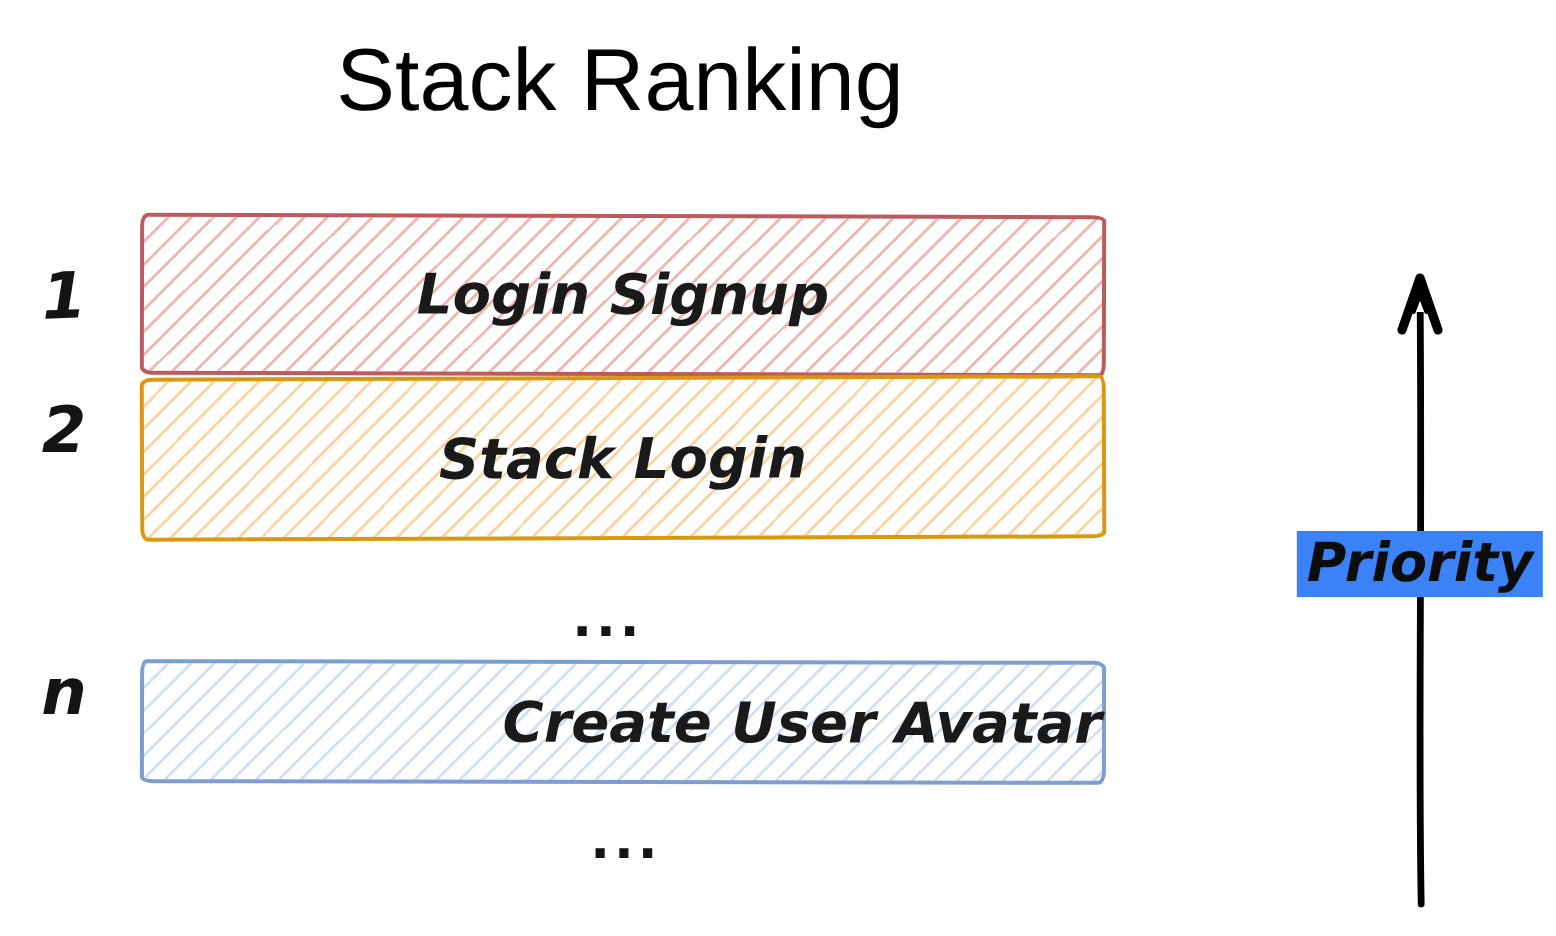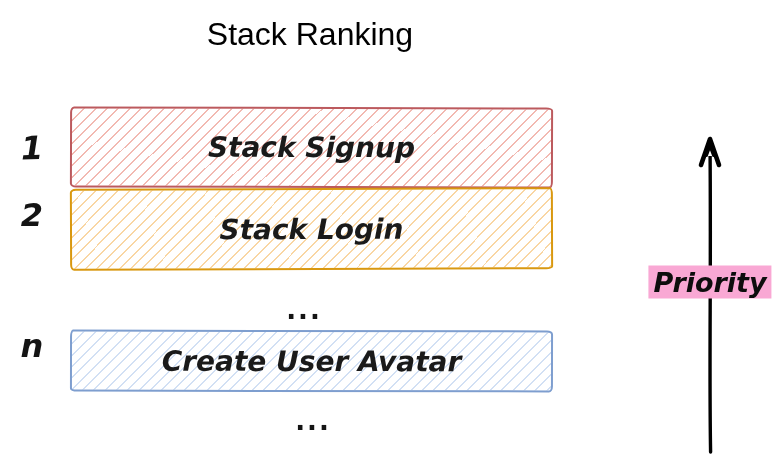--- a/index.html
+++ b/index.html
@@ -16,21 +16,21 @@
     font-family: "DejaVu Sans", sans-serif;
     color: #111111;
   }
   .title {
     position: absolute;
     left: 310px;
     top: 16px;
     transform: translateX(-50%);
     white-space: nowrap;
     font-family: "Liberation Sans", sans-serif;
-    font-size: 32px;
+    font-size: 44px;
     font-weight: 400;
     color: #000000;
   }
   .rank {
     position: absolute;
     left: 8px;
     width: 48px;
     text-align: center;
     font-size: 32px;
     font-style: italic;
@@ -68,20 +68,21 @@
     top: 188px;
     height: 82px;
     transform: rotate(-0.2deg);
     border-radius: 6px 3px 7px 4px / 4px 7px 3px 6px;
   }
   .box-n {
     top: 330px;
     height: 62px;
     transform: rotate(0.1deg);
     border-radius: 3px 6px 4px 7px / 7px 4px 6px 3px;
+    justify-content: flex-end;
   }
   .box-label {
     font-size: 28px;
     font-style: italic;
     font-weight: bold;
     color: #1a1a1a;
     white-space: nowrap;
   }
   .ellipsis {
     position: absolute;
@@ -99,21 +100,21 @@
     left: 688px;
     top: 126px;
     width: 44px;
     height: 332px;
   }
   .priority {
     position: absolute;
     left: 710px;
     top: 282px;
     transform: translate(-50%, -50%);
-    background: #f9a8d4;
+    background: #3b82f6;
     padding: 1px 5px;
     font-size: 27px;
     font-style: italic;
     font-weight: bold;
     color: #0d0d0d;
     white-space: nowrap;
     z-index: 2;
   }
 </style>
 </head>
@@ -121,21 +122,21 @@
 
 <div class="canvas">
 
   <div class="title">Stack Ranking</div>
 
   <div class="rank rank-1">1</div>
   <div class="rank rank-2">2</div>
   <div class="rank rank-n">n</div>
 
   <div class="box box-1" style="--stroke: #bc5a5e; --hatch: #f2b9b1;">
-    <span class="box-label">Stack Signup</span>
+    <span class="box-label">Login Signup</span>
   </div>
 
   <div class="box box-2" style="--stroke: #d9980f; --hatch: #f9d6a3;">
     <span class="box-label">Stack Login</span>
   </div>
 
   <div class="ellipsis ellipsis-top">...</div>
 
   <div class="box box-n" style="--stroke: #7e9ecf; --hatch: #d2e0f4;">
     <span class="box-label">Create User Avatar</span>

